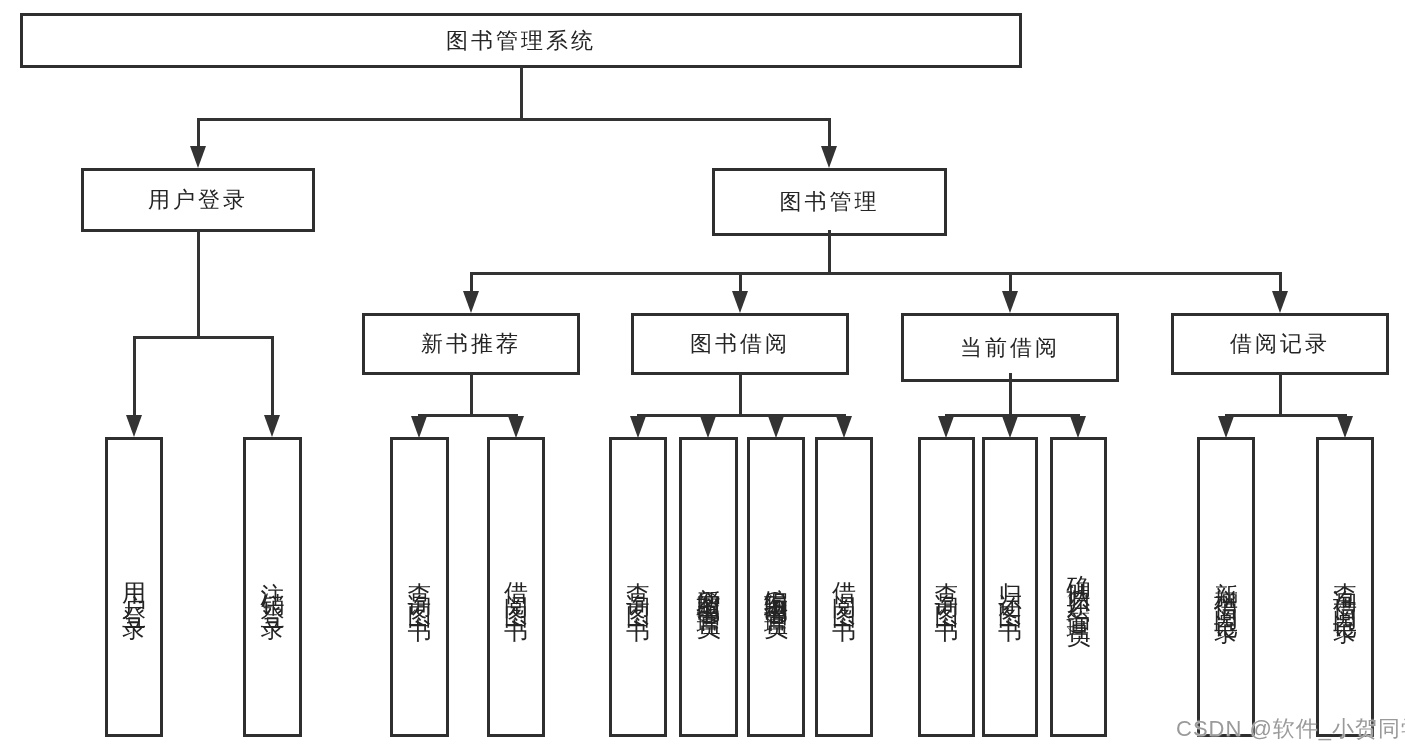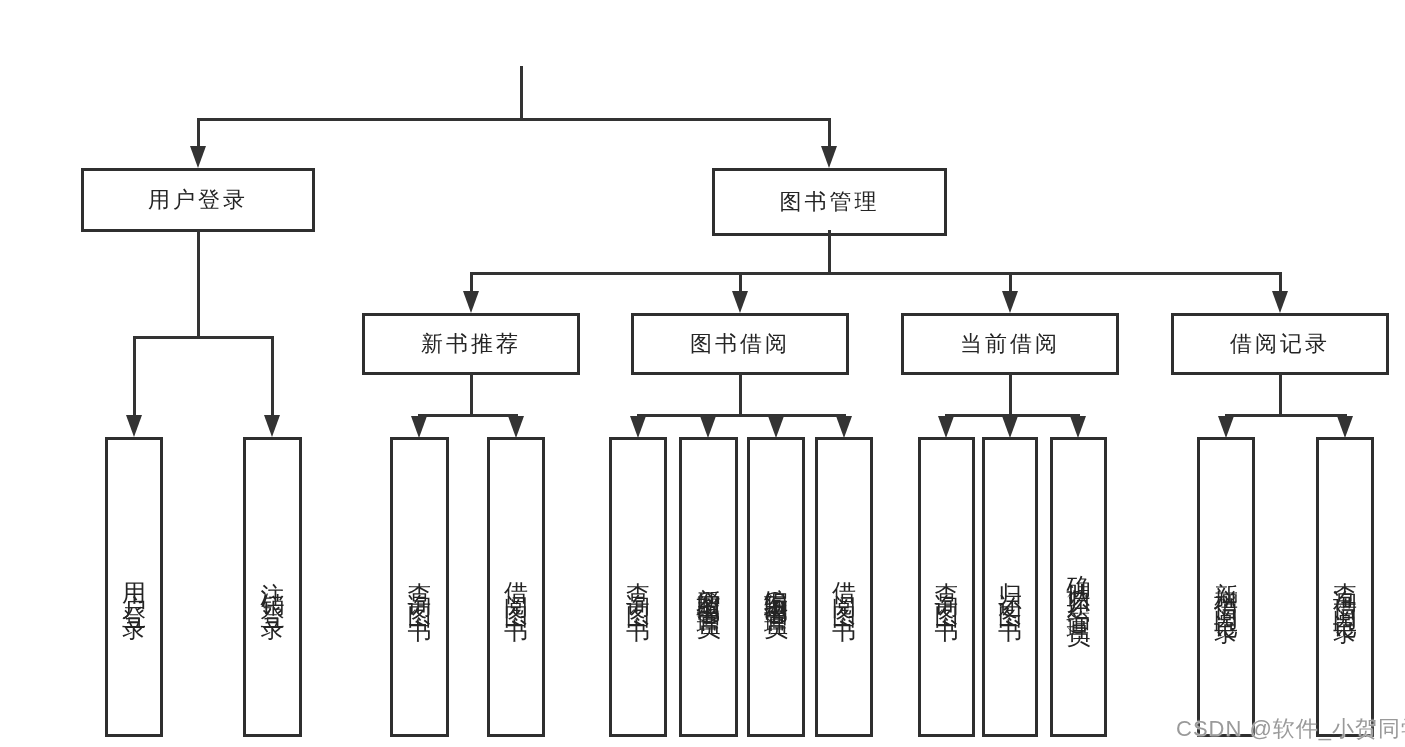--- a/index.html
+++ b/index.html
@@ -50,20 +50,23 @@
     white-space:nowrap;
     z-index:6;
     text-shadow:0 0 2px #ffffff,0 0 1px #ffffff;
   }
 </style>
 </head>
 <body>
 
 <div id="canvas">
 
+  <div class="box h" style="left:20px;top:13px;width:1002px;height:55px">
+    <span>图书管理系统</span>
+  </div>
 
   <div class="line" style="left:520px;top:66px;width:3px;height:52px"></div>
   <div class="line" style="left:197px;top:118px;width:634px;height:3px"></div>
   <div class="line" style="left:197px;top:118px;width:3px;height:30px"></div>
   <div class="tri" style="left:190px;top:146px"></div>
   <div class="line" style="left:828px;top:118px;width:3px;height:30px"></div>
   <div class="tri" style="left:821px;top:146px"></div>
 
   <div class="box h" style="left:81px;top:168px;width:234px;height:64px">
     <span>用户登录</span>
@@ -89,21 +92,21 @@
   <div class="tri" style="left:1002px;top:291px"></div>
   <div class="line" style="left:1279px;top:272px;width:3px;height:22px"></div>
   <div class="tri" style="left:1272px;top:291px"></div>
 
   <div class="box h" style="left:631px;top:313px;width:218px;height:62px">
     <span>图书借阅</span>
   </div>
   <div class="box h" style="left:362px;top:313px;width:218px;height:62px">
     <span>新书推荐</span>
   </div>
-  <div class="box h" style="left:901px;top:313px;width:218px;height:62px">
+  <div class="box h" style="left:901px;top:313px;width:218px;height:69px">
     <span>当前借阅</span>
   </div>
   <div class="box h" style="left:1171px;top:313px;width:218px;height:62px">
     <span>借阅记录</span>
   </div>
 
   <div class="line" style="left:470px;top:373px;width:3px;height:44px"></div>
   <div class="line" style="left:418px;top:414px;width:100px;height:3px"></div>
   <div class="tri" style="left:411px;top:416px"></div>
   <div class="tri" style="left:508px;top:416px"></div>

